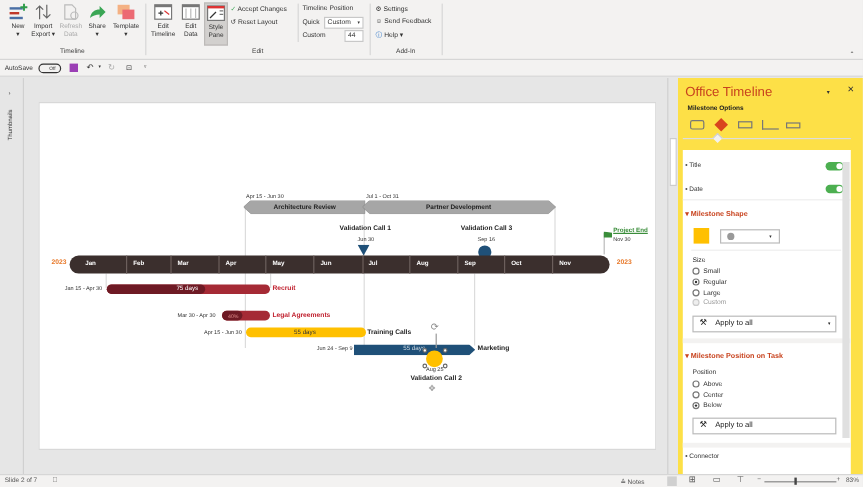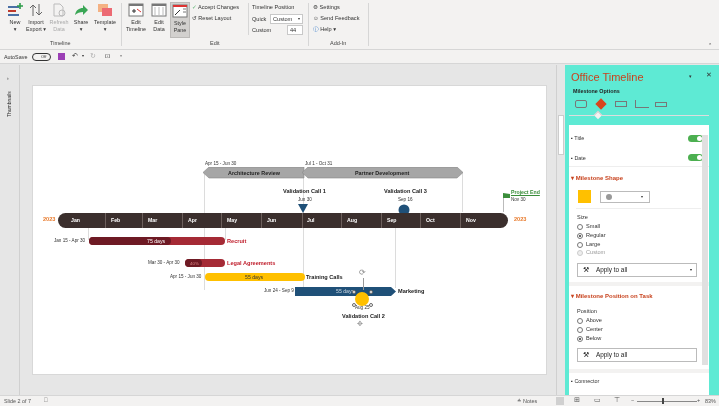--- a/index.html
+++ b/index.html
@@ -13,21 +13,21 @@
 .sep{position:absolute;top:3px;width:1px;height:43px;background:#d6d6d6}
 .sm{position:absolute;font-size:5.6px;color:#333;white-space:nowrap}
 .field{position:absolute;background:#fff;border:1px solid #c8c8c8;font-size:5.6px;padding:0 2px;line-height:8px;height:10px}
 
 #qat{position:absolute;left:0;top:50px;width:719px;height:14px;background:#f3f2f1;border-bottom:1px solid #d6d6d6}
 
 #thumbs{position:absolute;left:0;top:65px;width:20px;height:330px;background:#e6e6e6;border-right:1px solid #d0d0d0}
 
 #slide{position:absolute;left:32px;top:85px;width:515px;height:290px;background:#fff;border:1px solid #d8d8d8}
 
-#pane{position:absolute;left:565px;top:65px;width:154px;height:330px;background:#5eead4}
+#pane{position:absolute;left:565px;top:65px;width:154px;height:330px;background:#fde047}
 #pane .body{position:absolute;left:4px;top:60px;width:140px;height:270px;background:#fff}
 .toggle{position:absolute;width:15px;height:7px;border-radius:4px;background:#4caf50}
 .toggle:after{content:"";position:absolute;right:1px;top:1px;width:5px;height:5px;border-radius:50%;background:#fff}
 .sect-red{color:#c8431e;font-weight:bold;font-size:6px}
 .radio{display:inline-block;width:6px;height:6px;border:1px solid #777;border-radius:50%;vertical-align:middle;margin-right:3px;background:#fff;position:relative}
 .radio.on:after{content:"";position:absolute;left:1px;top:1px;width:2px;height:2px;border-radius:50%;background:#333}
 .applybtn{position:absolute;border:1px solid #bbb;background:#fff;height:14px;font-size:6.4px;line-height:12px;padding-left:18px;color:#222}
 
 #status{position:absolute;left:0;top:395px;width:719px;height:11px;background:#f3f2f1;border-top:1px solid #d6d6d6;font-size:5.4px;color:#555}
 

